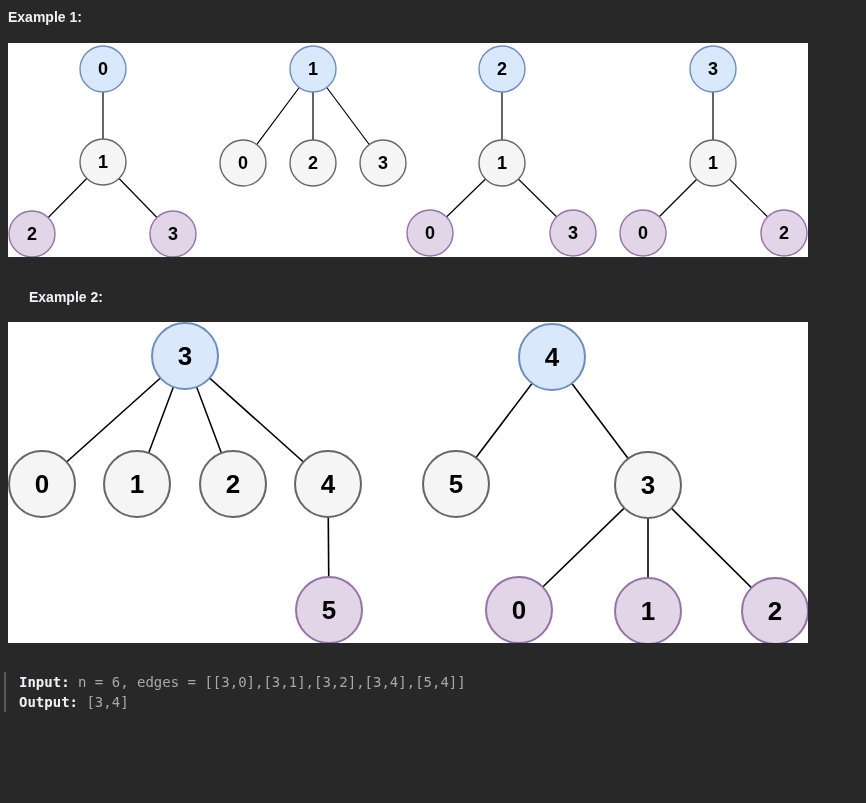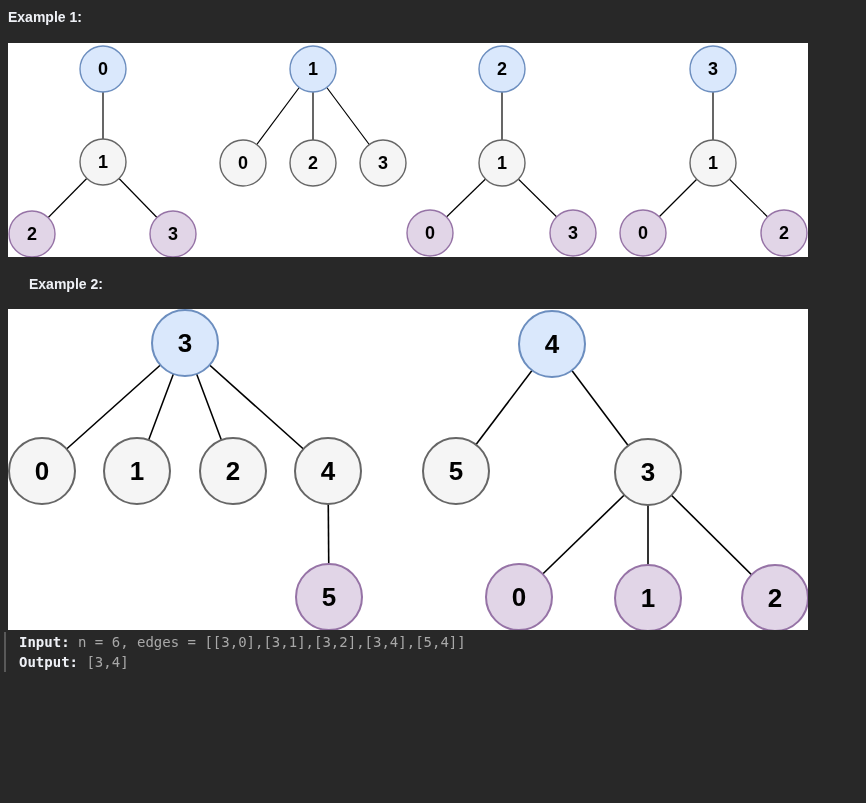--- a/index.html
+++ b/index.html
@@ -39,28 +39,28 @@
     line-height: 20px;
     white-space: pre-wrap;
     word-wrap: break-word;
     color: var(--io-value-text, #a8a8a8);
   }
   pre.io .io-label {
     font-weight: bold;
     color: var(--io-label-text, #eff1f6);
   }
   h4.example-title.second {
-    margin-top: 20px;
+    margin-top: 33px;
     padding-left: 21px;
   }
   .diagram.second {
     margin-top: 17px;
   }
   pre.io.second {
-    margin-top: 2px;
+    margin-top: 29px;
   }
   .tree-node-label {
     font-family: "Liberation Sans", sans-serif;
     font-weight: bold;
   }
 </style>
 </head>
 <body>
 
 <div class="page">

